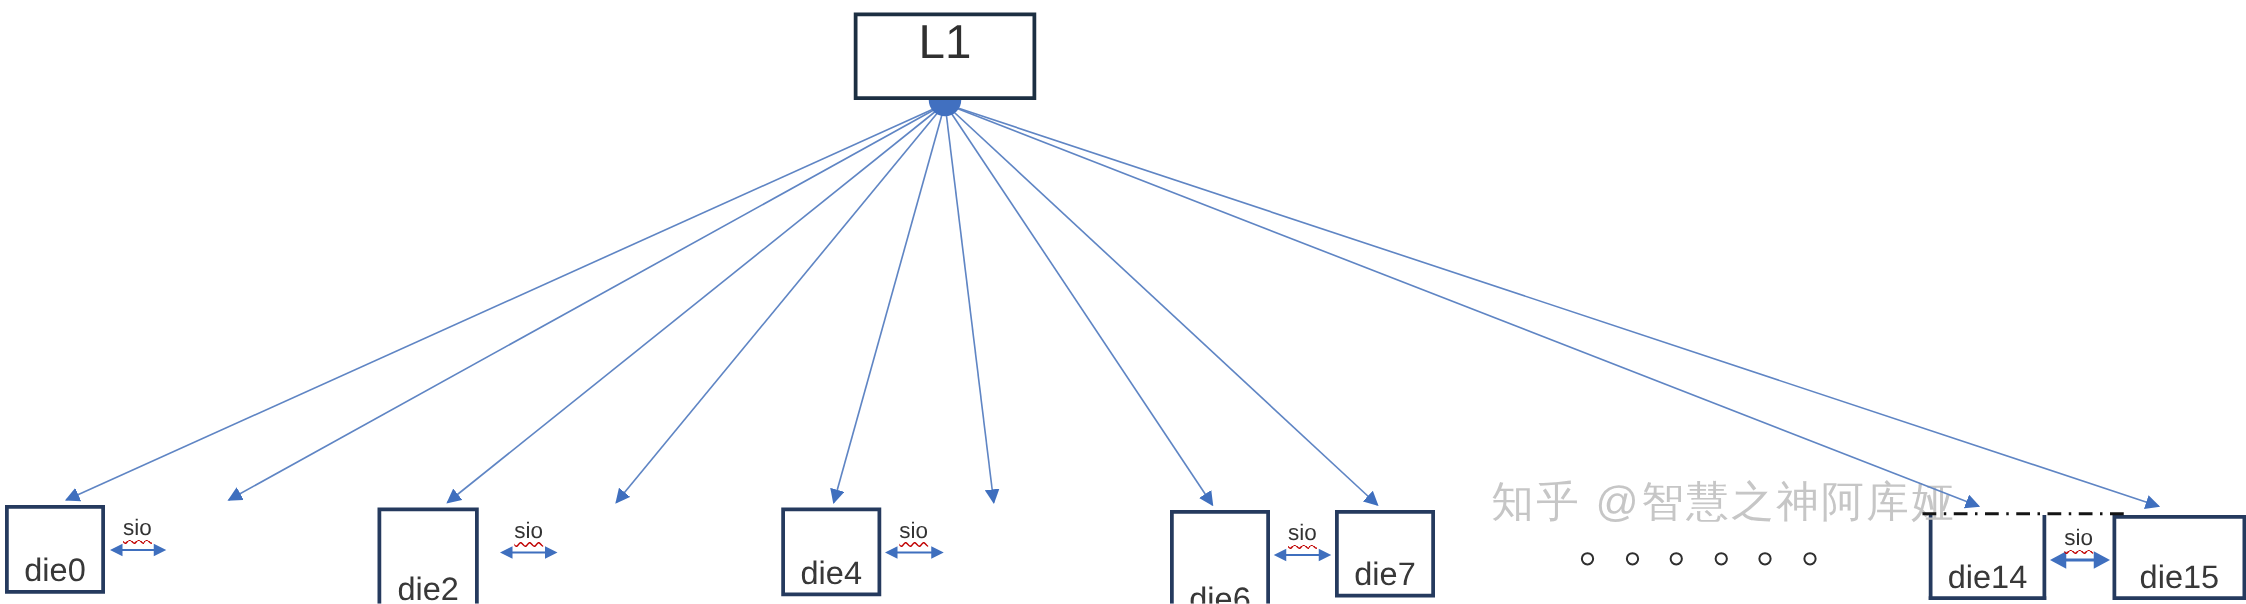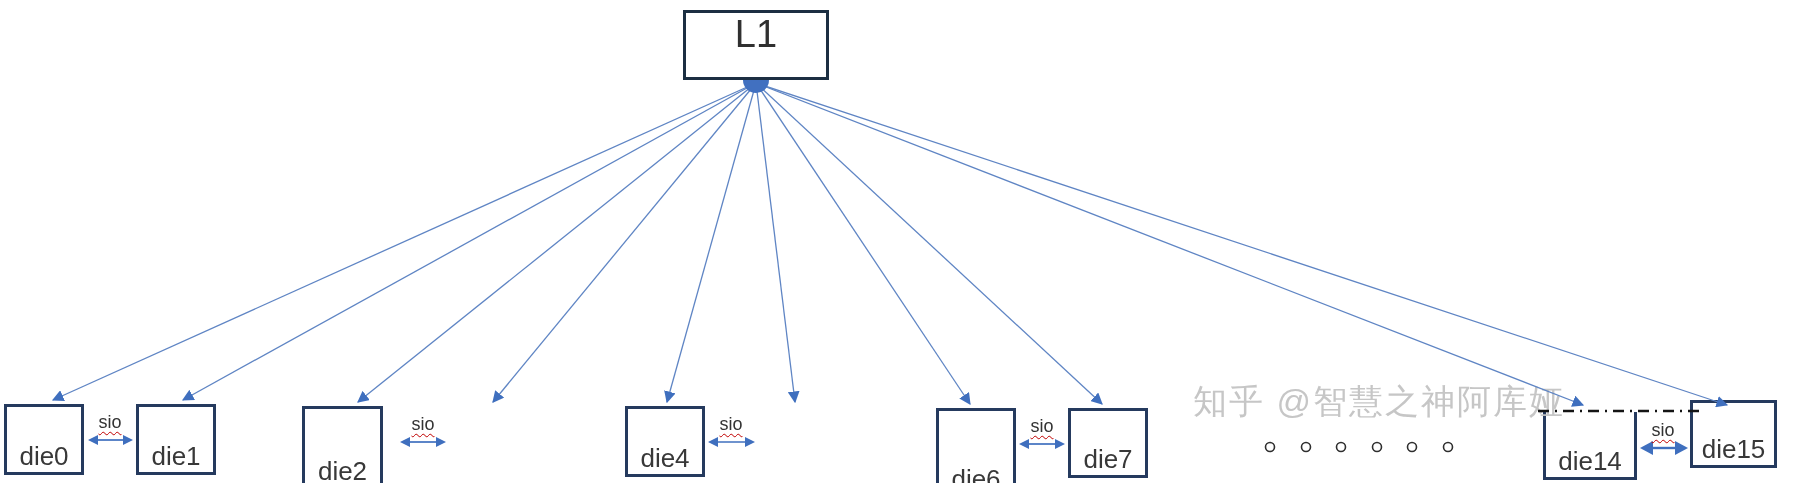--- a/index.html
+++ b/index.html
@@ -52,39 +52,36 @@
 
 <div class="canvas">
 
   <div class="l1-box">
     <span>L1</span>
   </div>
 
   <div class="die" style="left:4px;top:404px;width:80px;height:71px">
       <span>die0</span>
     </div>
-  <div class="die" style="left:136px;top:404px;width:80px;height:71px">
-      <span>die1</span>
-    </div>
   <div class="die" style="left:302px;top:406px;width:81px;height:84px">
       <span>die2</span>
     </div>
   <div class="die" style="left:625px;top:406px;width:80px;height:71px">
       <span>die4</span>
     </div>
   <div class="die" style="left:936px;top:408px;width:80px;height:90px">
       <span>die6</span>
     </div>
   <div class="die" style="left:1068px;top:408px;width:80px;height:70px">
       <span>die7</span>
     </div>
   <div class="die cut-top" style="left:1543px;top:412px;width:94px;height:68px">
       <span>die14</span>
     </div>
-  <div class="die" style="left:1690px;top:400px;width:87px;height:68px">
+  <div class="die" style="left:1690px;top:412px;width:107px;height:68px">
       <span>die15</span>
     </div>
 
   <div class="sio" style="left:88px;top:412px">sio</div>
   <div class="sio" style="left:401px;top:414px">sio</div>
   <div class="sio" style="left:709px;top:414px">sio</div>
   <div class="sio" style="left:1020px;top:416px">sio</div>
   <div class="sio" style="left:1641px;top:420px">sio</div>
 
   <div class="watermark">知乎 @智慧之神阿库娅</div>

